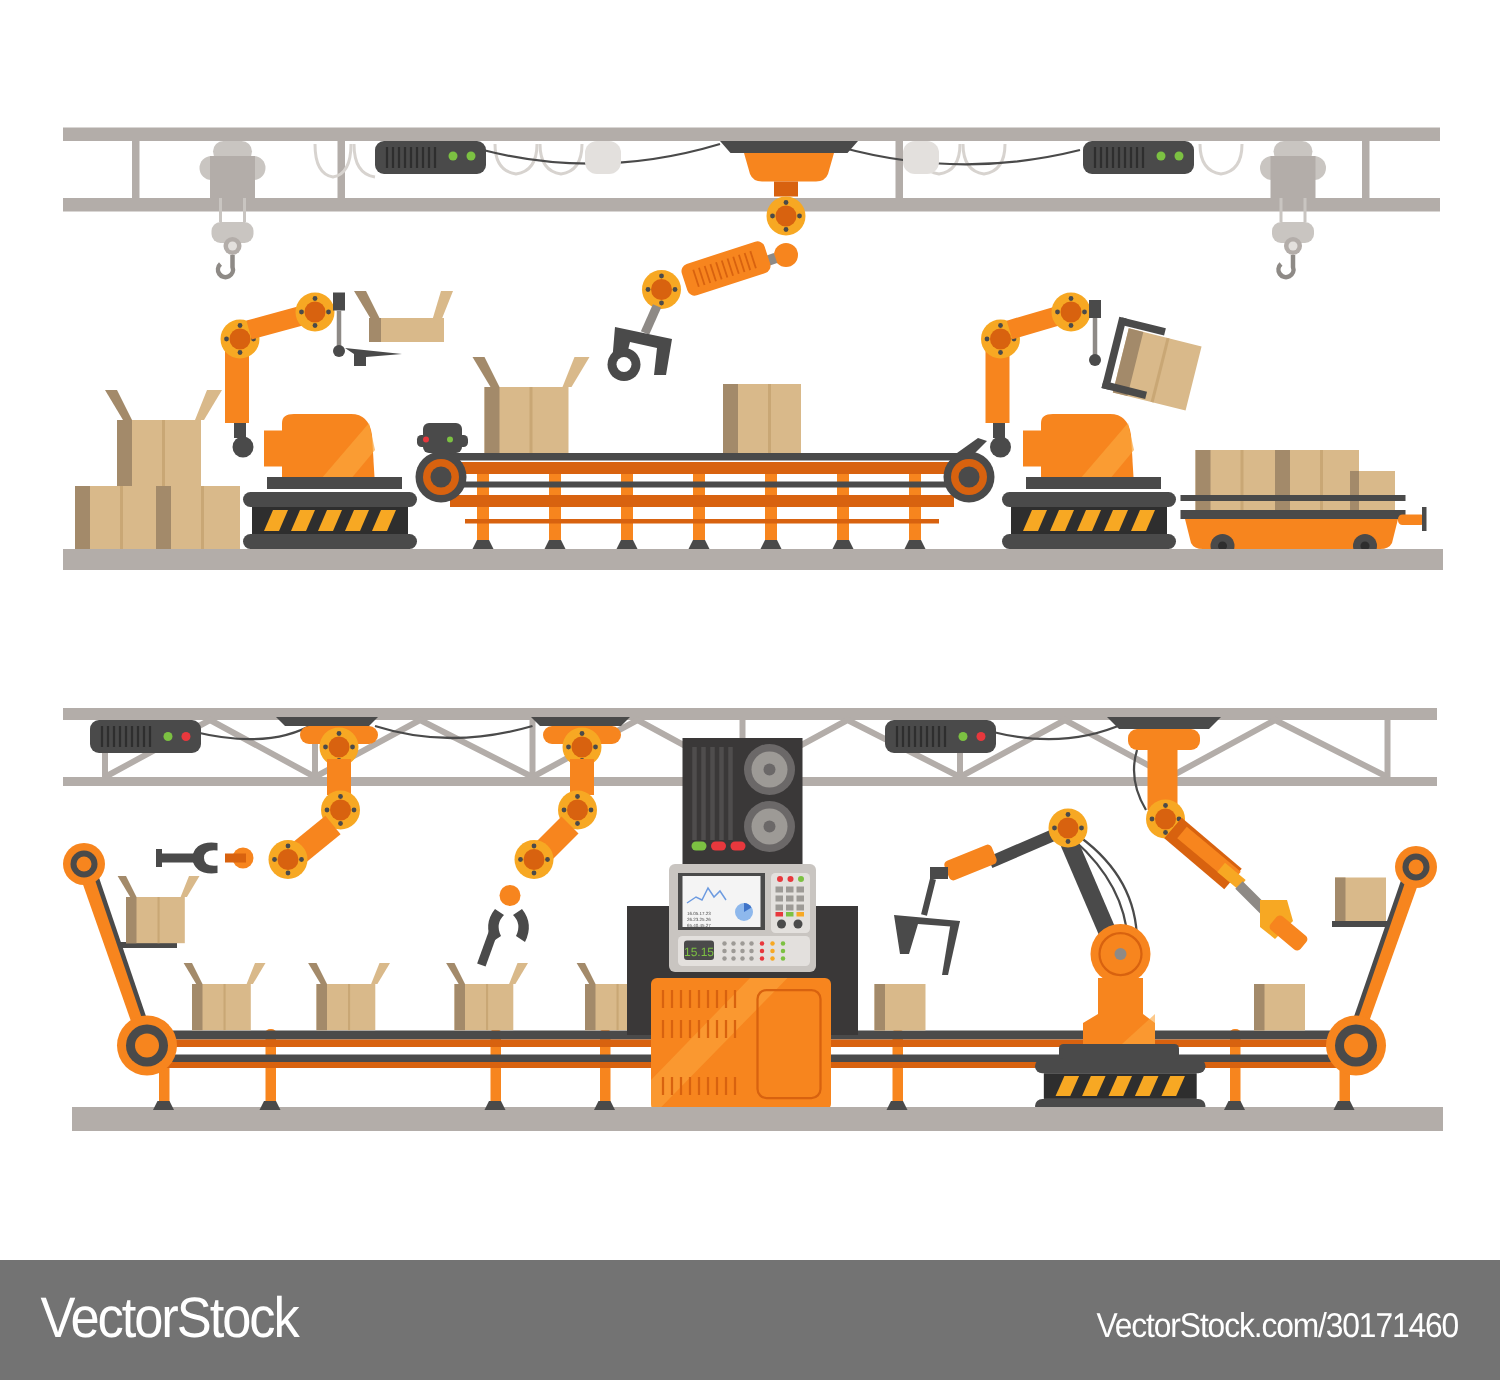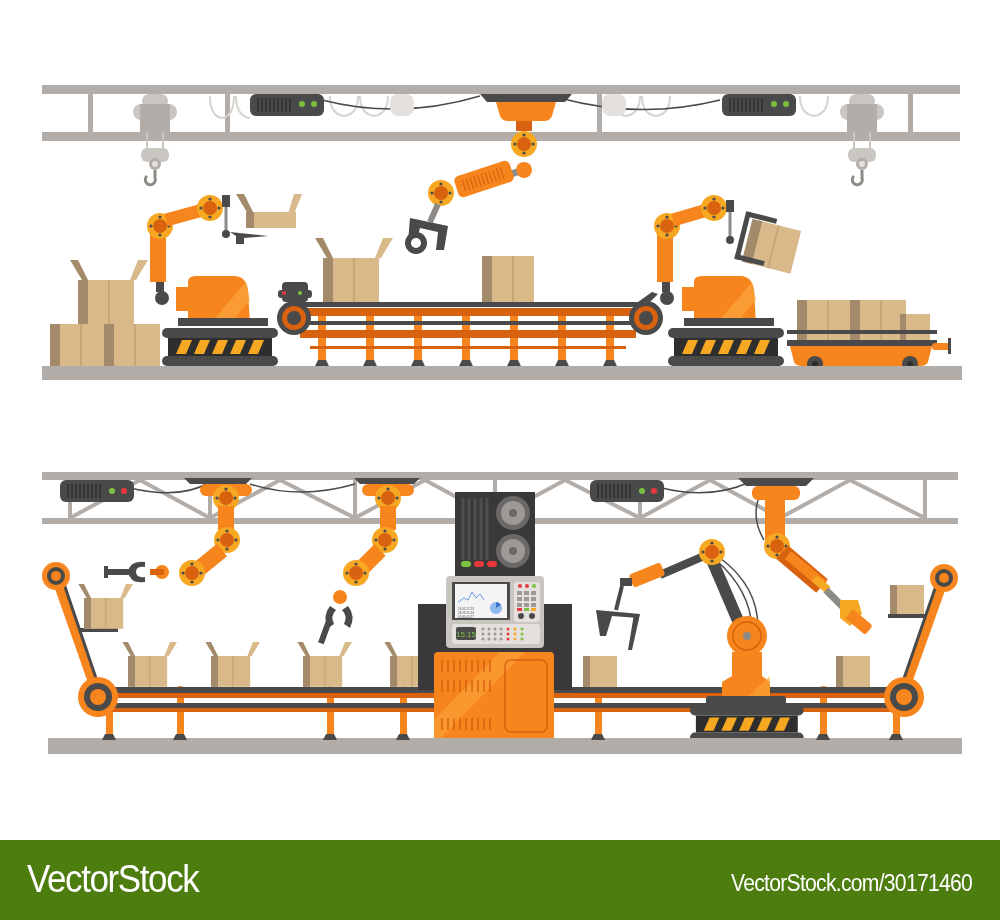--- a/index.html
+++ b/index.html
@@ -1,18 +1,18 @@
 <!DOCTYPE html>
 <html><head>
 <meta charset="utf-8">
 <style>
   html, body { margin:0; padding:0; background:#ffffff; }
   body { width:1000px; height:920px; position:relative; overflow:hidden; font-family:"Liberation Sans", sans-serif; }
   #scene { position:absolute; left:0; top:0; width:1000px; height:588px; }
-  #footer { position:absolute; left:0; top:840px; width:1000px; height:80px; background:#4d7c0f; color:#fff; }
+  #footer { position:absolute; left:0; top:840px; width:1000px; height:80px; background:#737373; color:#fff; }
   #footer .brand { position:absolute; left:27px; top:18px; font-size:38px; letter-spacing:-1.5px; font-family:"Liberation Sans", sans-serif; transform:scaleX(0.92); transform-origin:left; }
   #footer .ref { position:absolute; right:28px; top:30px; font-size:23px; letter-spacing:-0.8px; font-family:"Liberation Sans", sans-serif; transform:scaleX(0.92); transform-origin:right; }
   .svgtext { font-family:"Liberation Sans", sans-serif; }
 </style>
 </head>
 <body>
 
 <div id="scene">
 <svg width="1000" height="840" viewBox="0 0 1000 840" xmlns="http://www.w3.org/2000/svg">
   <defs>

